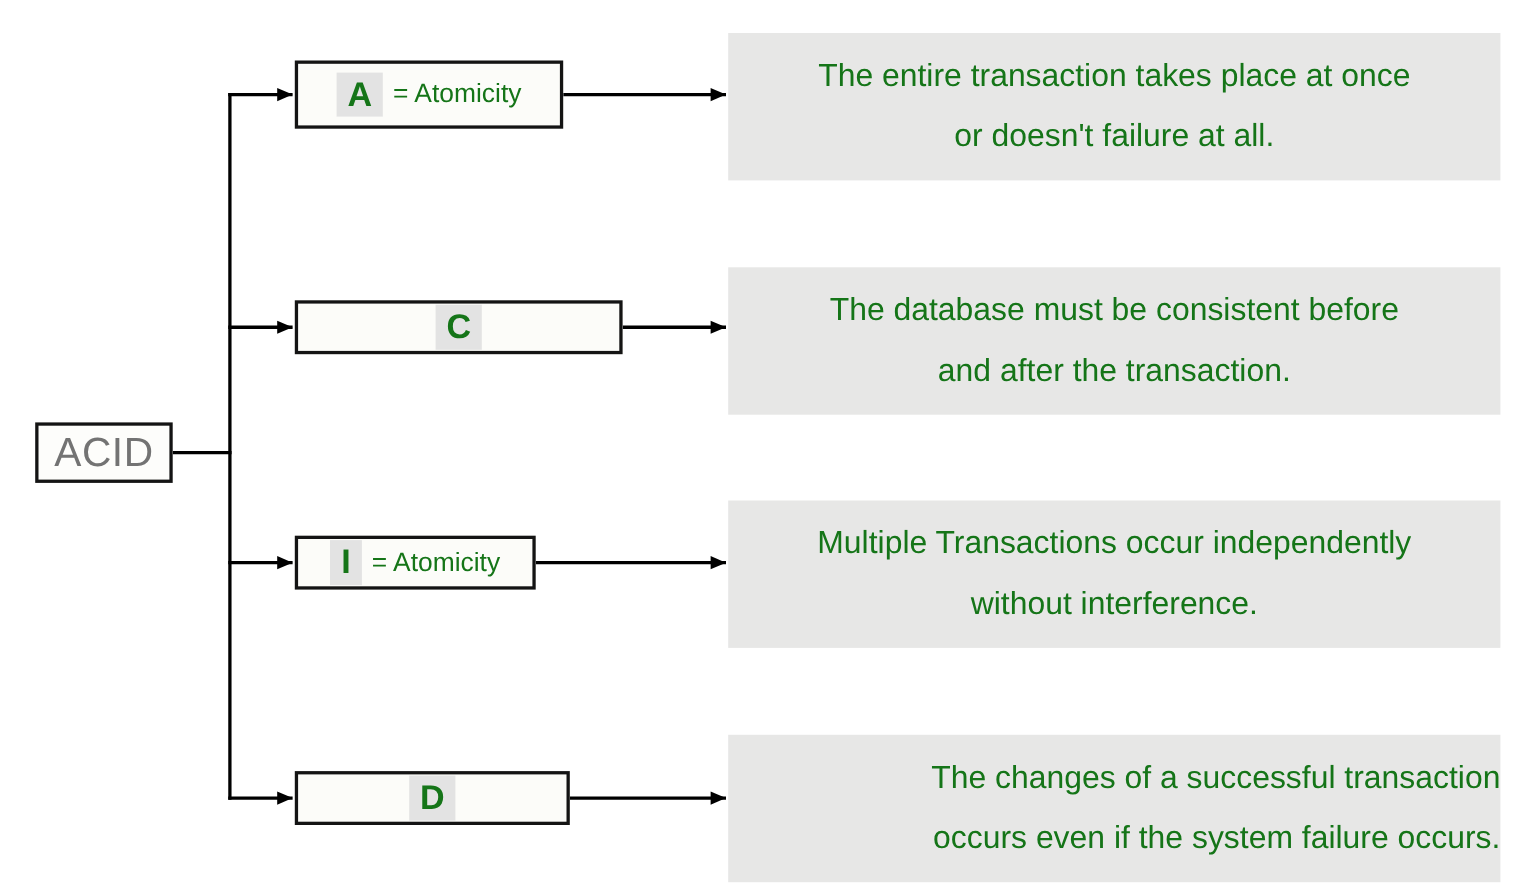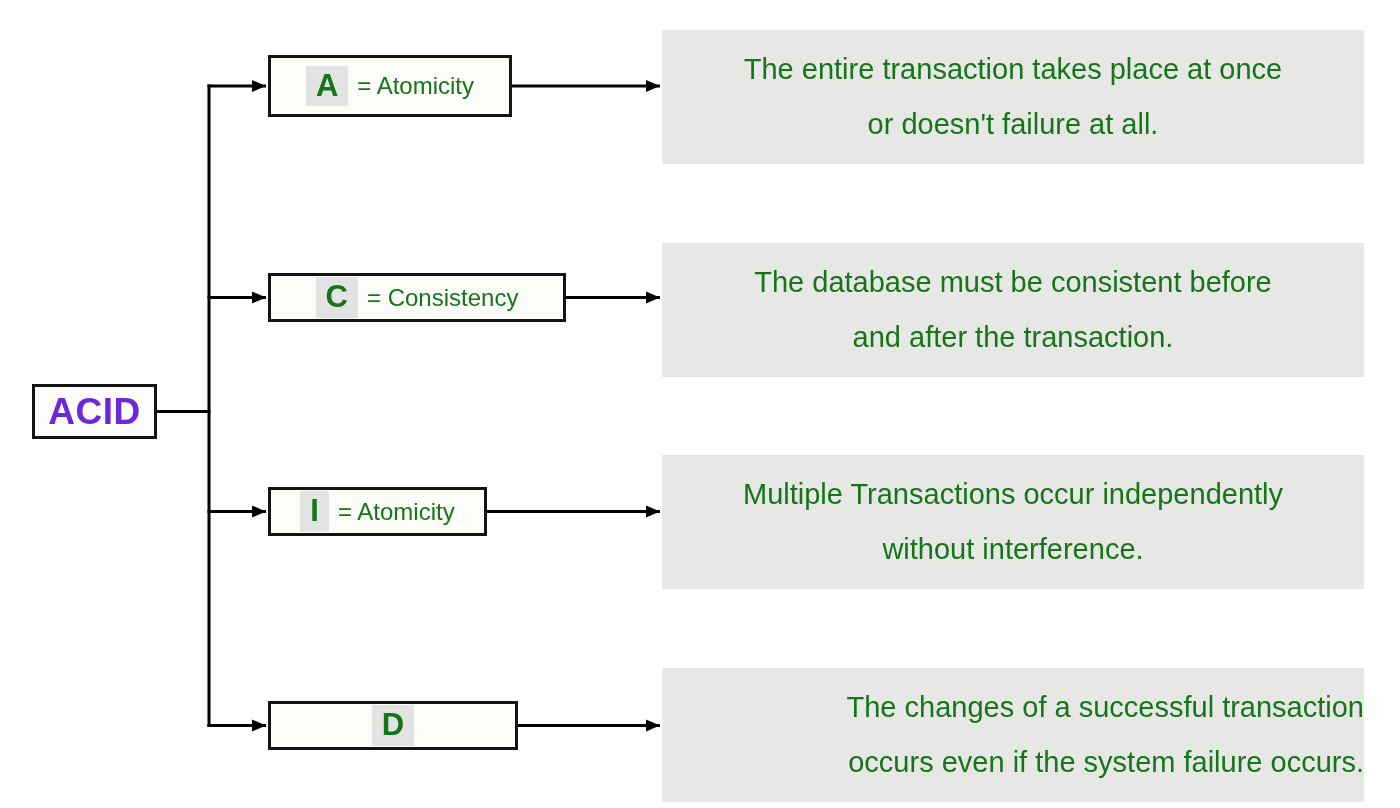--- a/index.html
+++ b/index.html
@@ -55,22 +55,22 @@
     left: 32px; top: 384px;
     width: 125px; height: 55px;
     display: flex;
     align-items: center;
     justify-content: center;
     background: #fdfdfb;
     border: 3px solid #141414;
   }
   .root-label {
     font-size: 37px;
-    font-weight: bold;
-    color: #6d28d9;
+    font-weight: normal;
+    color: #737373;
     letter-spacing: 0.5px;
   }
 
   .desc-block {
     position: absolute;
     left: 662px;
     width: 702px;
     height: 134px;
     background: #e7e7e6;
     color: #157518;
@@ -117,21 +117,20 @@
     <span class="root-label">ACID</span>
   </div>
 
   <div class="node-box" id="node-a">
     <span class="letter-chip">A</span>
     <span class="node-rest">= Atomicity</span>
   </div>
 
   <div class="node-box" id="node-c">
     <span class="letter-chip">C</span>
-    <span class="node-rest">= Consistency</span>
   </div>
 
   <div class="node-box" id="node-i">
     <span class="letter-chip">I</span>
     <span class="node-rest">= Atomicity</span>
   </div>
 
   <div class="node-box" id="node-d">
     <span class="letter-chip">D</span>
   </div>

